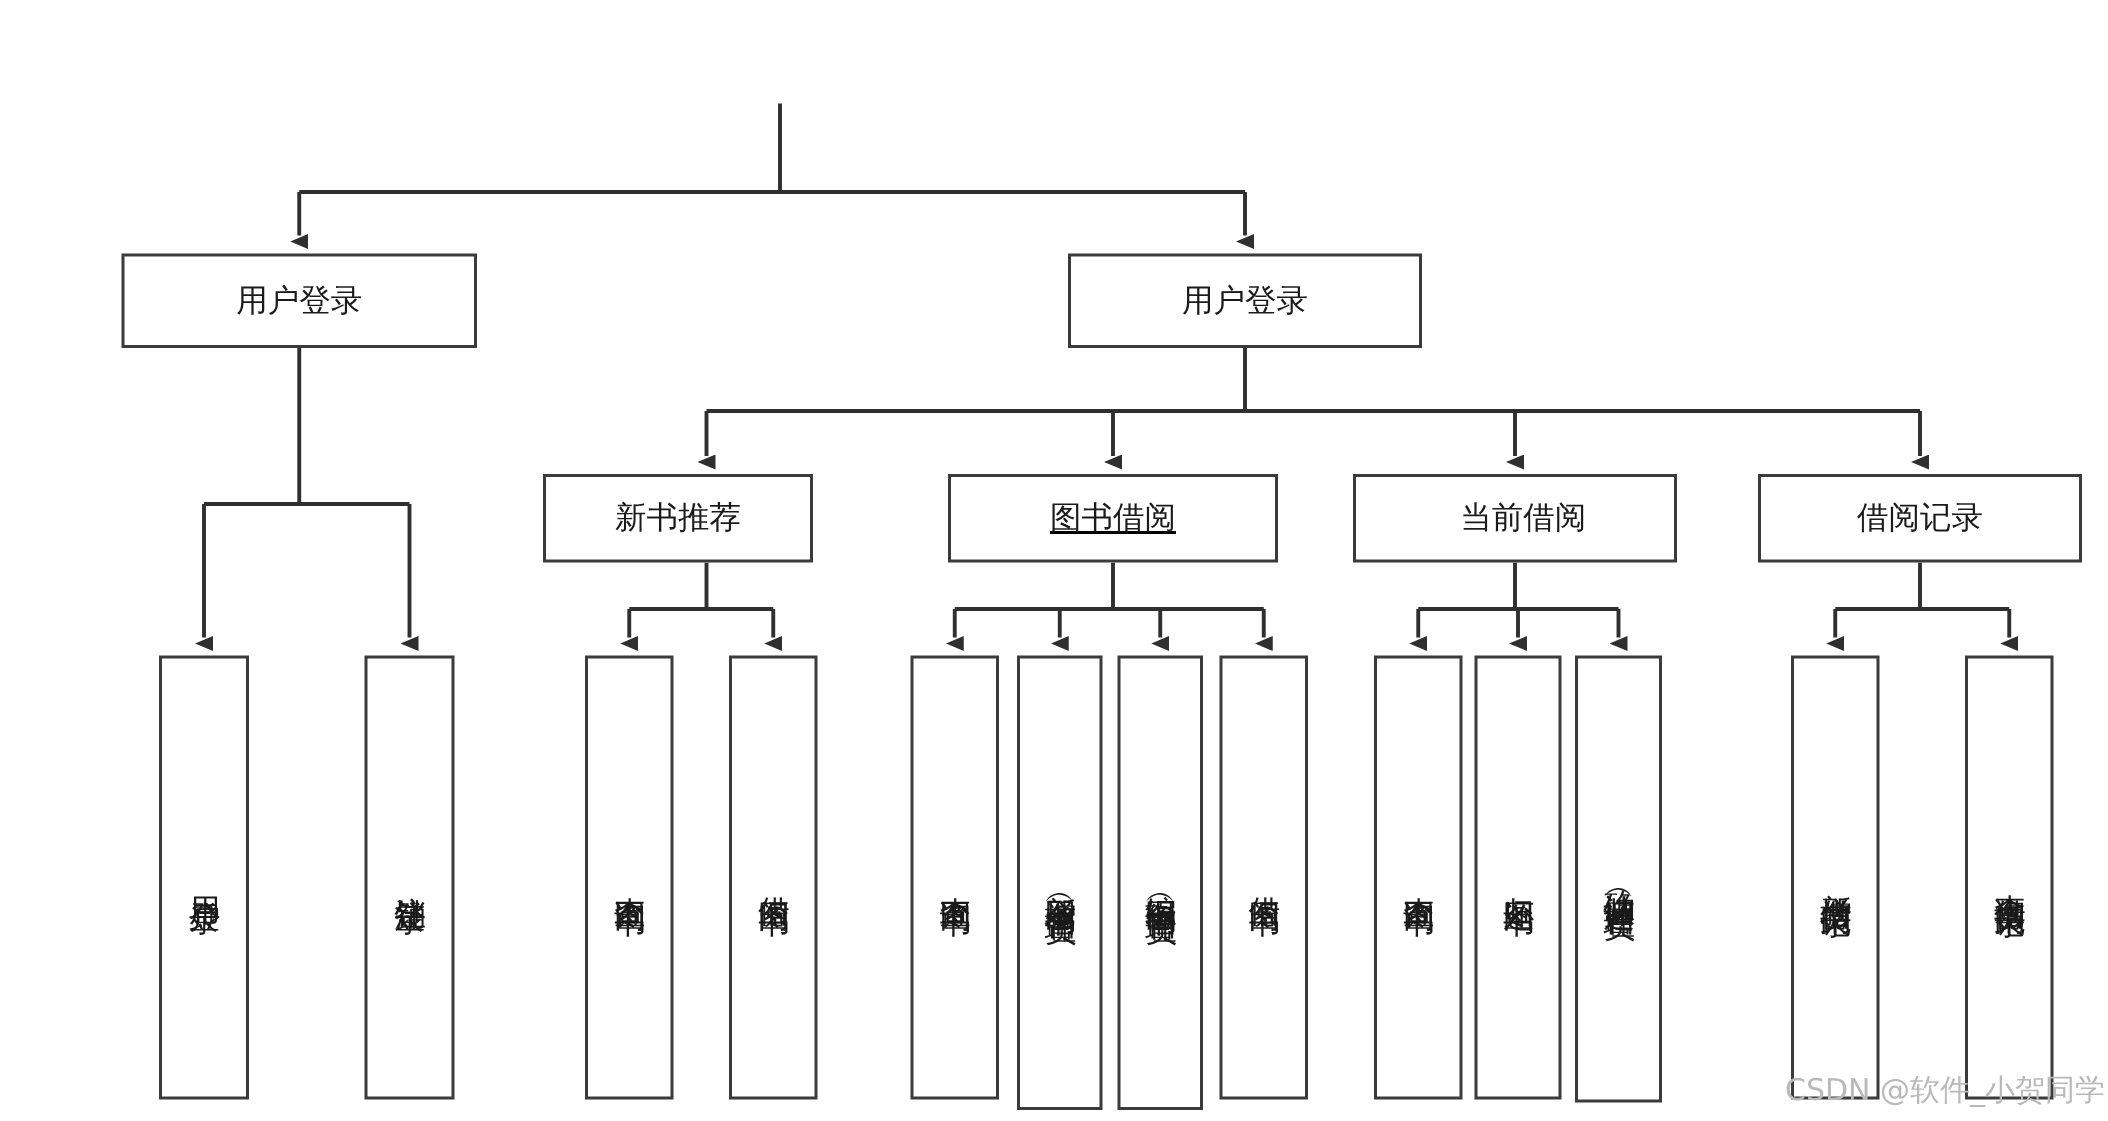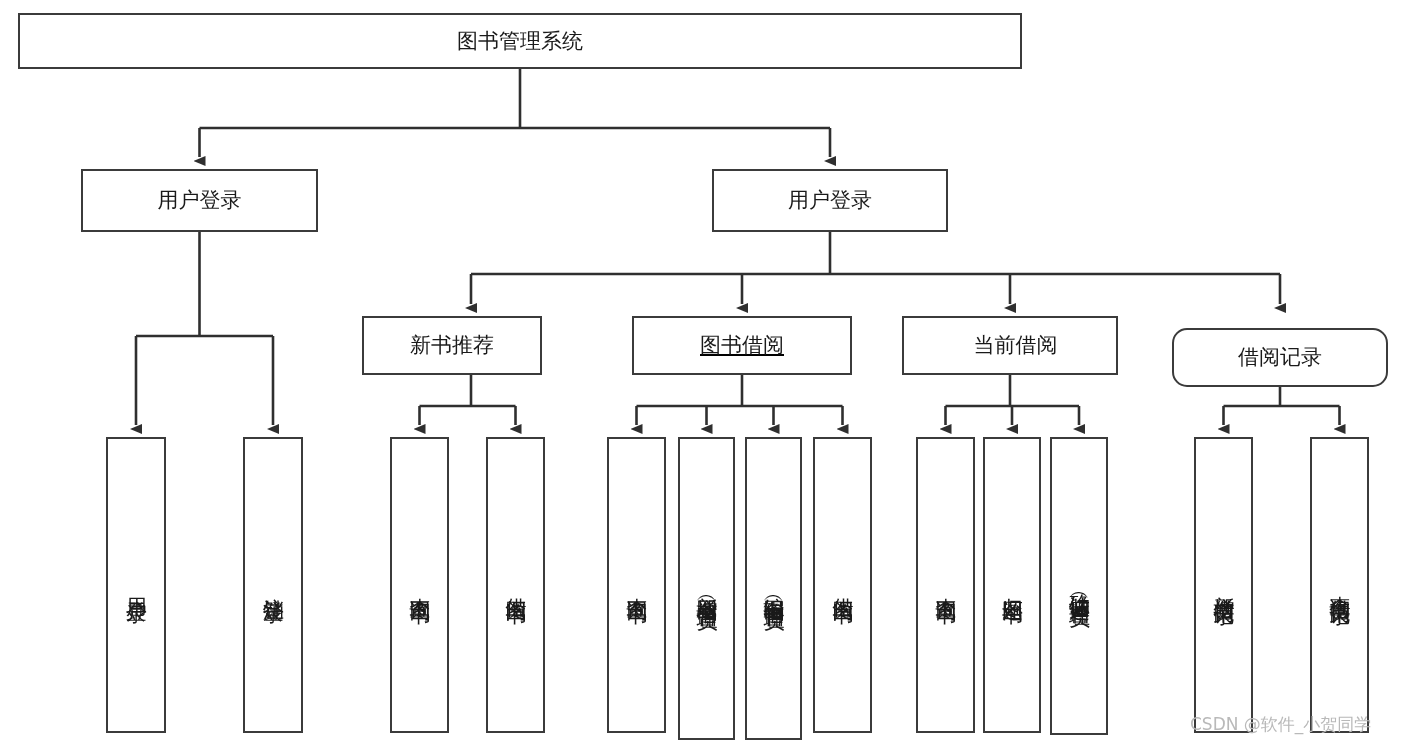--- a/index.html
+++ b/index.html
@@ -52,21 +52,21 @@
     writing-mode: vertical-rl;
     text-orientation: upright;
     font-size: 21px;
     letter-spacing: 2px;
     line-height: 1;
   }
   .watermark {
     position: absolute;
     left: 1190px;
     top: 713px;
-    font-size: 17px;
+    font-size: 20px;
     color: #b9b9b9;
     z-index: 3;
     white-space: nowrap;
     font-family: "DejaVu Sans", "Liberation Sans", sans-serif;
   }
 </style>
 </head>
 <body>
 
 <div id="diagram-root">
@@ -107,44 +107,41 @@
         <path d="M 945.5 406 L 945.5 425" marker-end="url(#arrow)"></path>
         <path d="M 1012 406 L 1012 425" marker-end="url(#arrow)"></path>
         <path d="M 1079 406 L 1079 425" marker-end="url(#arrow)"></path>
         <path d="M 1280 375 L 1280 406"></path>
         <path d="M 1223.5 406 L 1339.5 406"></path>
         <path d="M 1223.5 406 L 1223.5 425" marker-end="url(#arrow)"></path>
         <path d="M 1339.5 406 L 1339.5 425" marker-end="url(#arrow)"></path>
       </g>
   </svg>
 
-  <div class="node horiz" style="left: 18px; top: 13px; width: 1004px; height: 56px;">
-    <span class="label">图书管理系统</span>
-  </div>
 
   <div id="level2-container">
       <div class="node horiz" style="left: 81px; top: 169px; width: 237px; height: 63px;">
         <span class="label">用户登录</span>
       </div>
       <div class="node horiz" style="left: 712px; top: 169px; width: 236px; height: 63px;">
         <span class="label">用户登录</span>
       </div>
     </div>
 
   <div id="level3-container">
       <div class="node horiz" style="left: 362px; top: 316px; width: 180px; height: 59px;">
         <span class="label">新书推荐</span>
       </div>
       <div class="node horiz" style="left: 632px; top: 316px; width: 220px; height: 59px; text-decoration: underline;">
         <span class="label">图书借阅</span>
       </div>
       <div class="node horiz" style="left: 902px; top: 316px; width: 216px; height: 59px; padding-left: 11px;">
         <span class="label">当前借阅</span>
       </div>
-      <div class="node horiz" style="left: 1172px; top: 328px; width: 216px; height: 59px; border-radius: 15px;">
+      <div class="node horiz" style="left: 1172px; top: 316px; width: 216px; height: 59px;">
         <span class="label">借阅记录</span>
       </div>
     </div>
 
   <div id="leaf-container">
       <div class="node vert" style="left: 106px; top: 437px; width: 60px; height: 296px;">
         <span class="label">用户登录</span>
       </div>
       <div class="node vert" style="left: 243px; top: 437px; width: 60px; height: 296px;">
         <span class="label">注销登录</span>

